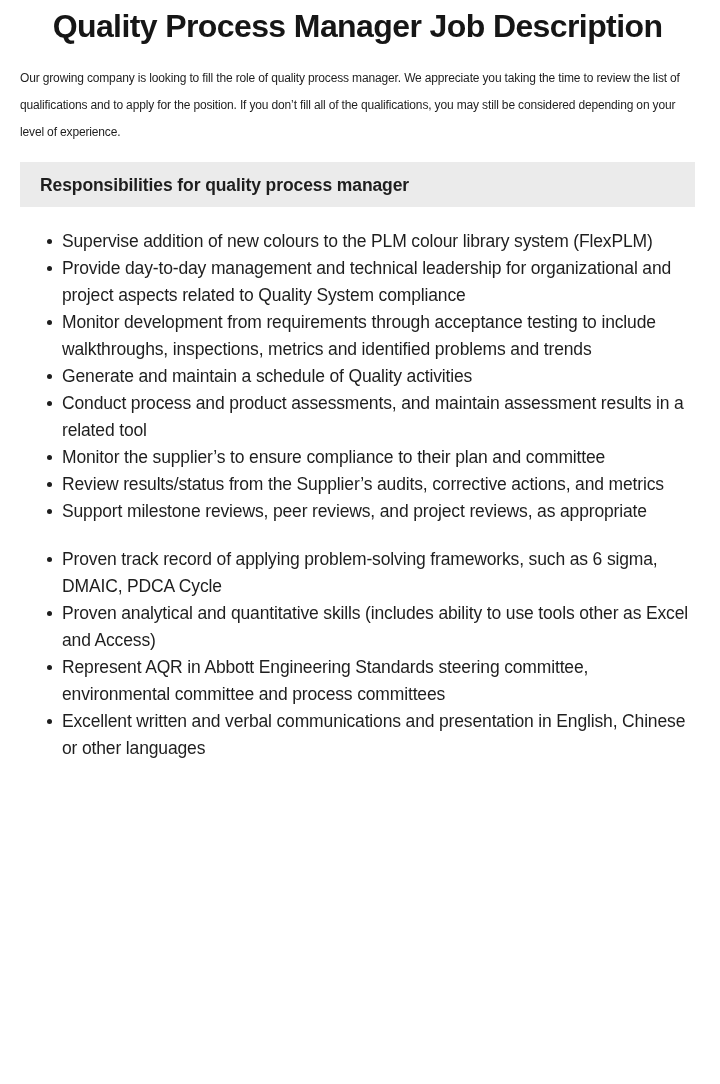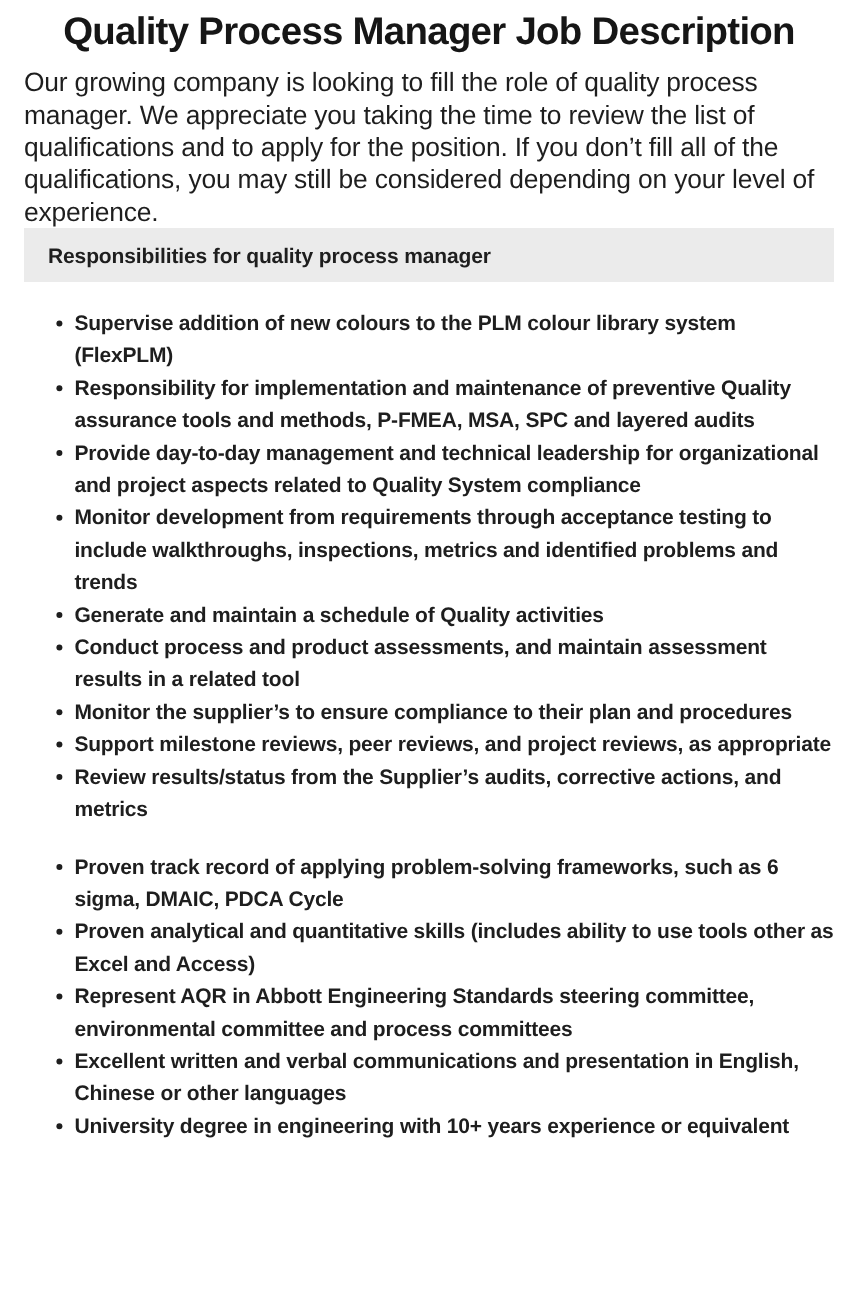--- a/index.html
+++ b/index.html
@@ -24,40 +24,40 @@
   .doc-title{
     font-size:32px;
     font-weight:800;
     letter-spacing:-0.6px;
     text-align:center;
     line-height:40px;
     color:#161616;
     margin-top:2px;
   }
   .intro{
-    margin-top:9px;
-    font-size:22px;
+    margin-top:19px;
+    font-size:12px;
     letter-spacing:-0.15px;
     line-height:27px;
   }
   .section{
+    margin-top:16px;
   }
   .section-heading{
     background:var(--section-header-bg);
     padding:12px 20px 11px 20px;
     font-size:17.5px;
     font-weight:700;
     line-height:22px;
     letter-spacing:-0.1px;
   }
   ul.bullets{
     list-style:none;
     margin-top:21px;
     padding:0;
-    font-weight:bold;
   }
   ul.bullets li{
     position:relative;
     padding-left:42px;
     font-size:17.5px;
     letter-spacing:-0.15px;
     line-height:27px;
   }
   ul.bullets li::before{
     content:"";
@@ -76,34 +76,32 @@
 <div class="page">
 
   <h1 class="doc-title">Quality Process Manager Job Description</h1>
 
   <p class="intro">Our growing company is looking to fill the role of quality process manager. We appreciate you taking the time to review the list of qualifications and to apply for the position. If you don’t fill all of the qualifications, you may still be considered depending on your level of experience.</p>
 
   <div class="section">
     <div class="section-heading">Responsibilities for quality process manager</div>
     <ul class="bullets">
       <li>Supervise addition of new colours to the PLM colour library system (FlexPLM)</li>
-      <li>Responsibility for implementation and maintenance of preventive Quality assurance tools and methods, P-FMEA, MSA, SPC and layered audits</li>
       <li>Provide day-to-day management and technical leadership for organizational and project aspects related to Quality System compliance</li>
       <li>Monitor development from requirements through acceptance testing to include walkthroughs, inspections, metrics and identified problems and trends</li>
       <li>Generate and maintain a schedule of Quality activities</li>
       <li>Conduct process and product assessments, and maintain assessment results in a related tool</li>
-      <li>Monitor the supplier’s to ensure compliance to their plan and procedures</li>
+      <li>Monitor the supplier’s to ensure compliance to their plan and committee</li>
+      <li>Review results/status from the Supplier’s audits, corrective actions, and metrics</li>
       <li>Support milestone reviews, peer reviews, and project reviews, as appropriate</li>
-      <li>Review results/status from the Supplier’s audits, corrective actions, and metrics</li>
     </ul>
   </div>
 
   <div class="section">
     <ul class="bullets">
       <li>Proven track record of applying problem-solving frameworks, such as 6 sigma, DMAIC, PDCA Cycle</li>
       <li>Proven analytical and quantitative skills (includes ability to use tools other as Excel and Access)</li>
       <li>Represent AQR in Abbott Engineering Standards steering committee, environmental committee and process committees</li>
       <li>Excellent written and verbal communications and presentation in English, Chinese or other languages</li>
-      <li>University degree in engineering with 10+ years experience or equivalent</li>
     </ul>
   </div>
 
 </div>
 
 </body></html>

